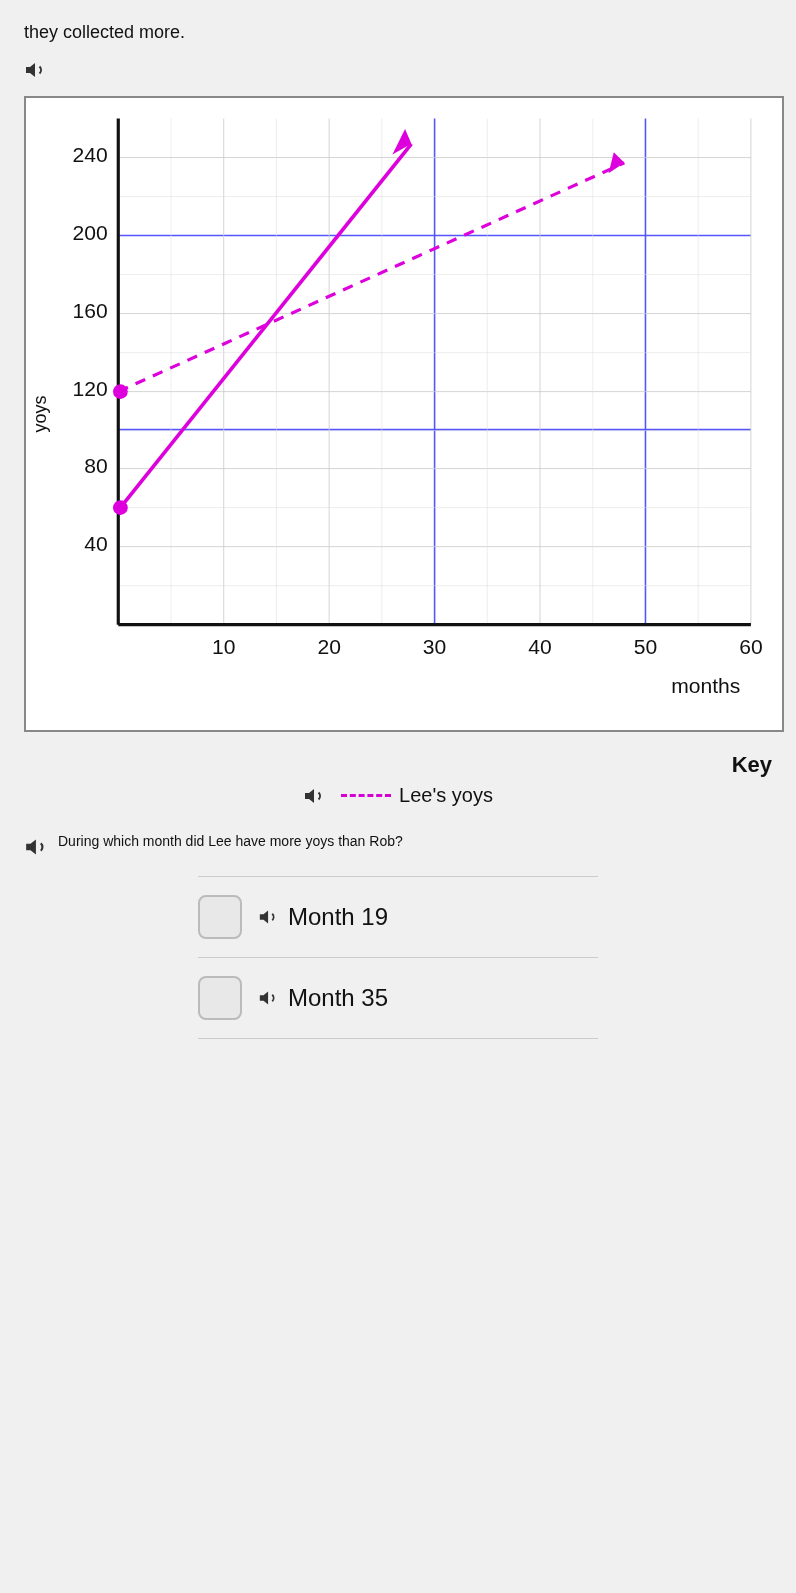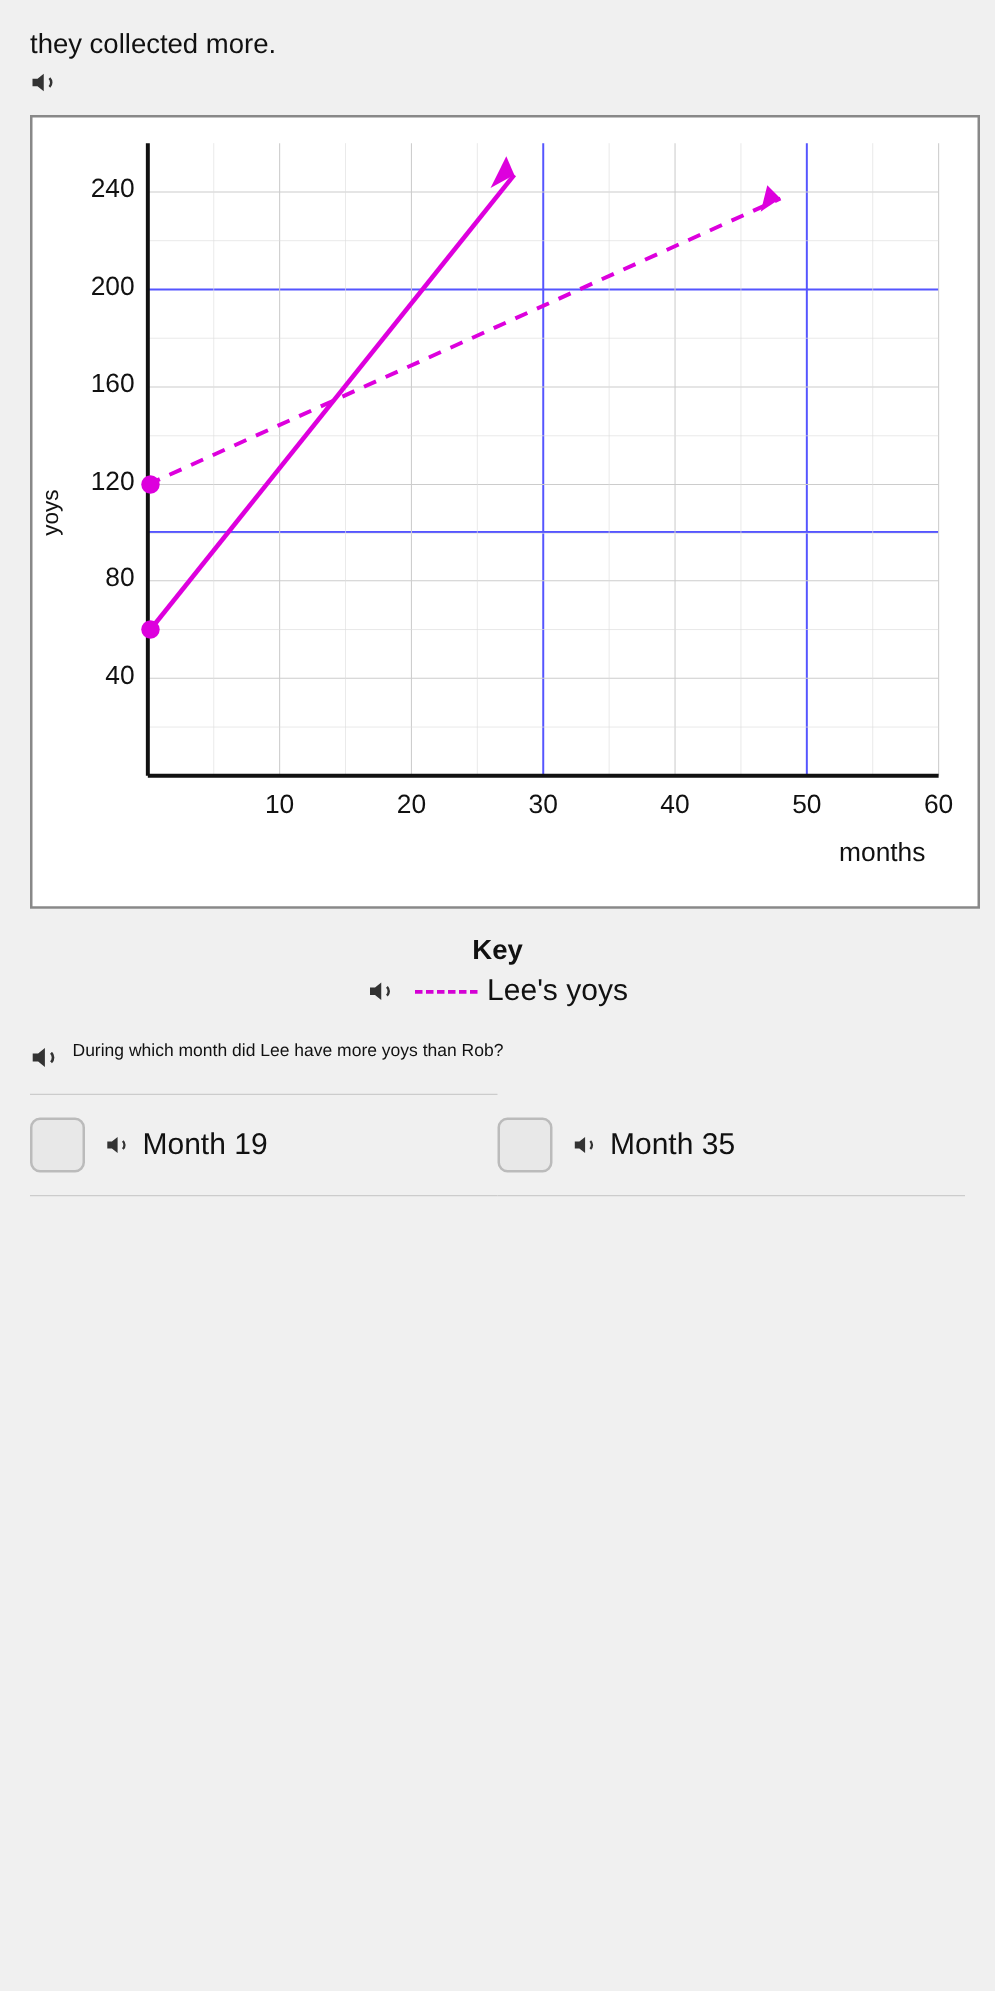--- a/index.html
+++ b/index.html
@@ -5,21 +5,22 @@
     * { box-sizing: border-box; margin: 0; padding: 0; }
     body {
       background: #f0f0f0;
       font-family: Arial, sans-serif;
       width: 796px;
       min-height: 1593px;
       padding: 20px 24px;
       color: #111;
     }
     .intro-text {
-      font-size: 22px;
+      font-size: 18px;
+      margin-bottom: 10px;
       line-height: 1.4;
     }
     .section-header {
       display: flex;
       align-items: flex-start;
       font-size: 22px;
       margin-bottom: 14px;
       line-height: 1.4;
     }
     .speaker-icon {
@@ -54,33 +55,33 @@
     }
     .chart-inner {
       flex: 1;
       position: relative;
     }
     svg.chart-svg {
       display: block;
       width: 100%;
     }
     .key-section {
-      text-align: center;
+      text-align: right;
       margin-bottom: 24px;
     }
     .key-title {
       font-size: 22px;
       font-weight: bold;
       margin-bottom: 6px;
     }
     .key-item {
       display: flex;
       align-items: center;
       justify-content: center;
-      font-size: 24px;
+      font-size: 20px;
       margin: 4px 0;
     }
     .key-line-dashed {
       width: 50px;
       height: 3px;
       border-top: 3px dashed #d400d4;
       margin: 0 8px;
     }
     .key-line-solid {
       width: 50px;
@@ -93,21 +94,21 @@
     }
     .question-text {
       display: flex;
       align-items: flex-start;
       font-size: 14px;
       line-height: 1.4;
       margin-bottom: 16px;
     }
     .answer-options {
       display: flex;
-      flex-direction: row;
+      flex-direction: column;
       align-items: center;
       gap: 0;
     }
     .answer-option {
       display: flex;
       align-items: center;
       width: 400px;
       padding: 18px 0;
       border-bottom: 1px solid #ccc;
       cursor: pointer;

